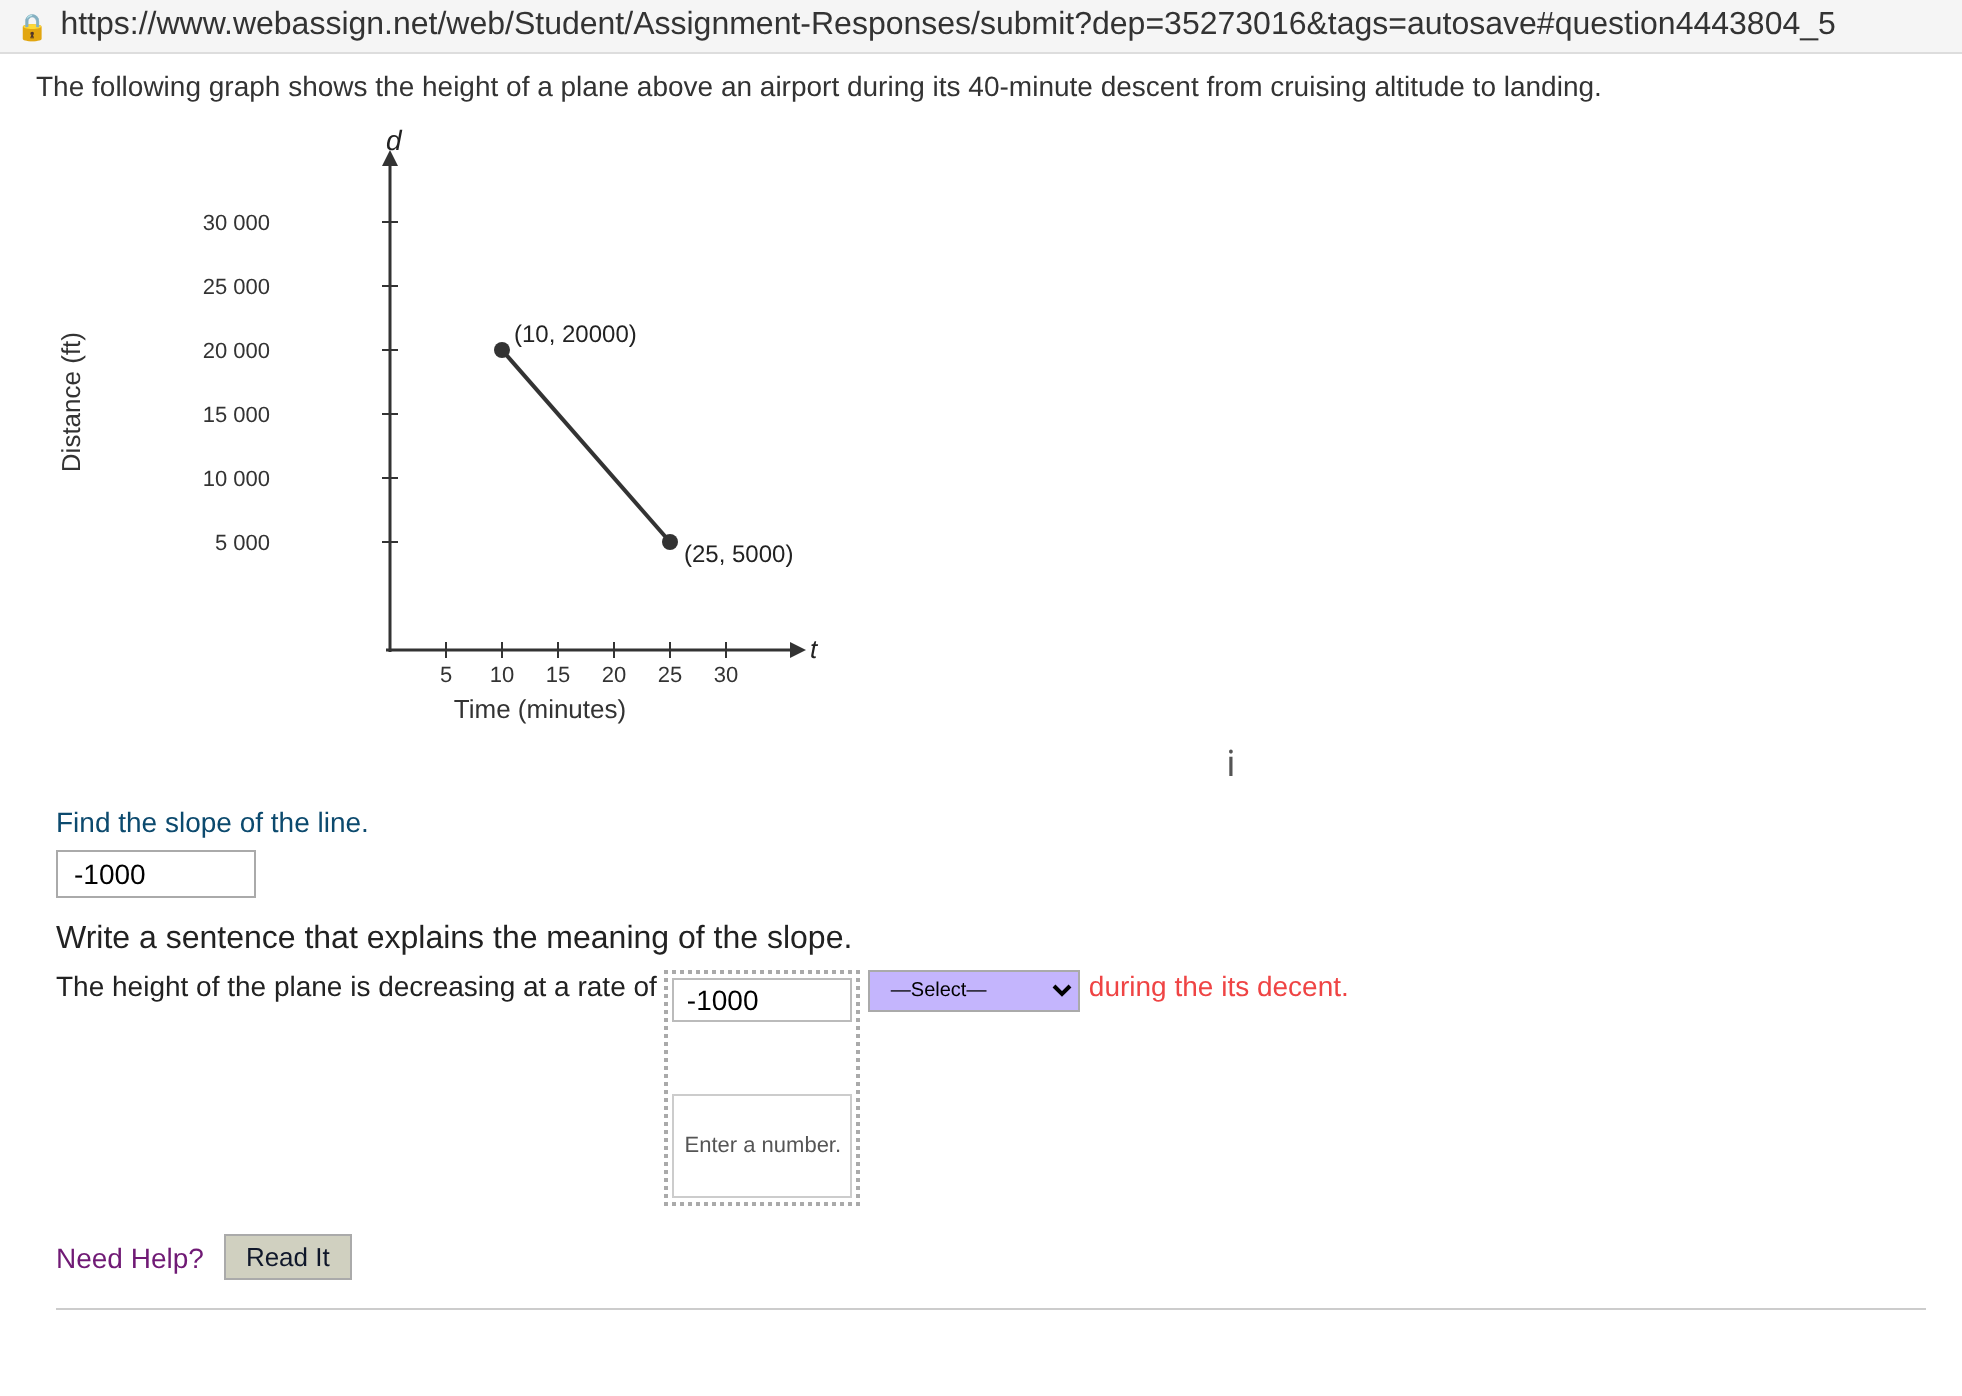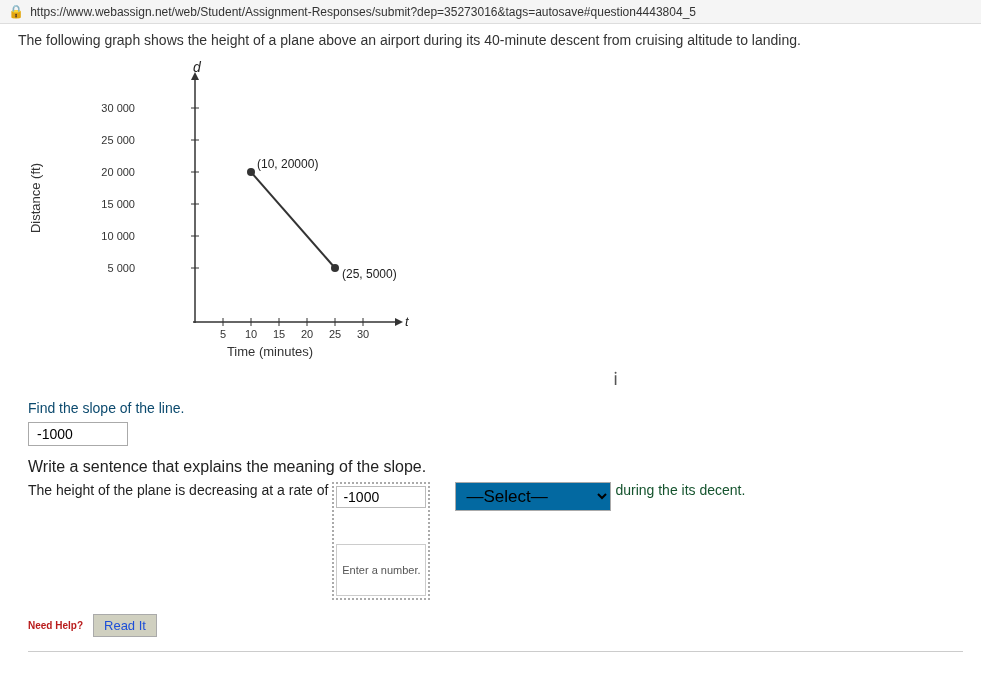--- a/index.html
+++ b/index.html
@@ -16,21 +16,21 @@
       display: flex;
       align-items: center;
       padding: 4px 8px;
       background: #f5f5f5;
       border-bottom: 1px solid #ddd;
       font-size: 12px;
       color: #555;
       gap: 6px;
     }
     .url-bar .lock-icon { font-size: 13px; color: #555; }
-    .url-text { font-size: 12px; color: #333; }
+    .url-text { font-size: 16px; color: #333; }
     .page-content {
       padding: 8px 18px 18px 18px;
     }
     .intro-text {
       font-size: 14px;
       color: #333;
       margin-bottom: 10px;
     }
     .graph-area {
       display: flex;
@@ -111,48 +111,47 @@
       font-size: 11px;
       color: #555;
       text-align: center;
       background: #fff;
       border: 1px solid #ccc;
       padding: 19px 4px;
       margin-top: 36px;
     }
     .select-dropdown {
       padding: 3px 6px;
-      font-size: 17px;
-      border: 1px solid #aaa;
-      background: #0369a1;
+      font-size: 10px;
+      border: 1px solid #aaa;
+      background: #c4b5fd;
       cursor: pointer;
-      margin-left: 21px;
     }
     .during-text {
       font-size: 14px;
-      color: #14532d;
+      color: #ef4444;
     }
     .need-help-row {
       display: flex;
       align-items: center;
       gap: 10px;
       margin-bottom: 14px;
     }
     .need-help-text {
-      color: #b91c1c;
-      font-weight: bold;
-      font-size: 10px;
+      color: #701a75;
+      font-weight: normal;
+      font-size: 14px;
     }
     .read-it-btn {
       background: #d0d0c0;
       border: 1px solid #aaa;
       padding: 3px 10px;
       font-size: 13px;
       cursor: pointer;
-      color: #1d4ed8;
+      color: #0f172a;
     }
     .submit-btn {
       background: #e8e8e8;
       border: 1px solid #aaa;
       padding: 4px 14px;
       font-size: 13px;
       cursor: pointer;
       color: #333;
       margin-top: 4px;
     }

